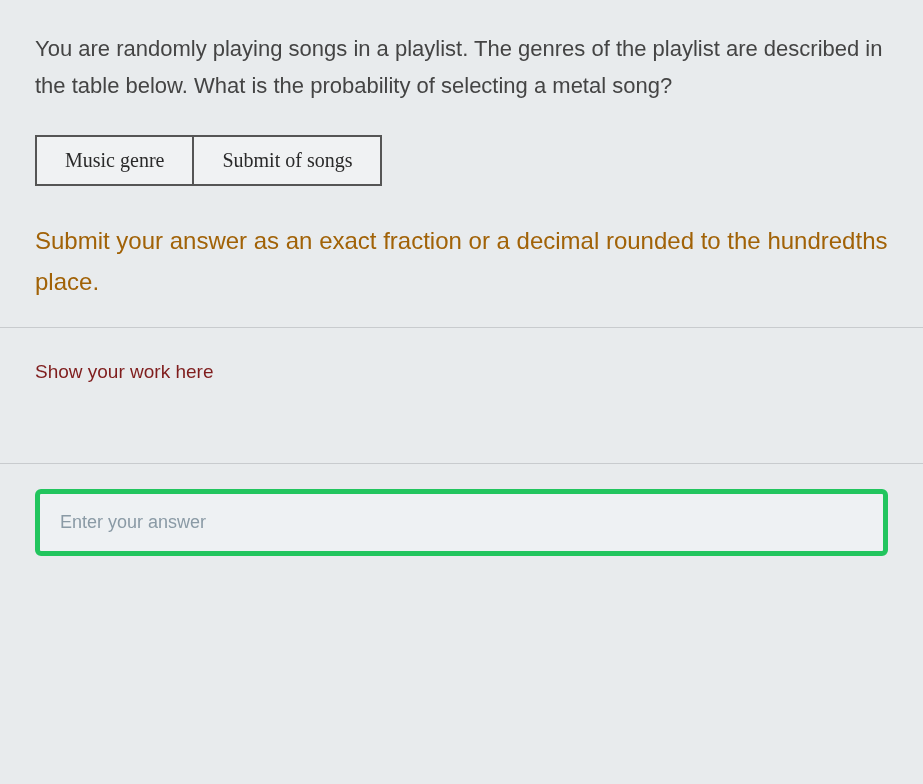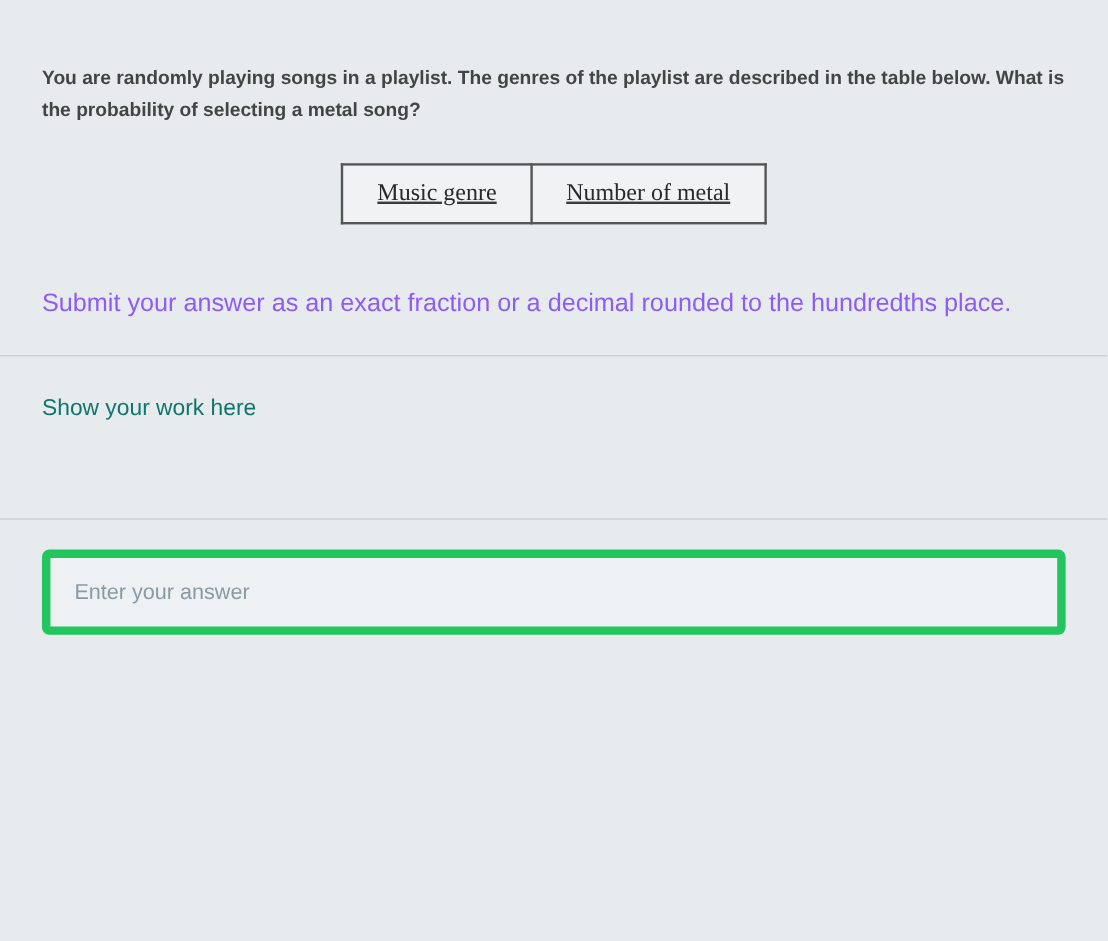--- a/index.html
+++ b/index.html
@@ -9,94 +9,92 @@
     }
     body {
       font-family: -apple-system, BlinkMacSystemFont, 'Segoe UI', Arial, sans-serif;
       background: #e8ebed;
       width: 923px;
       height: 784px;
       padding: 30px 35px;
       color: #3a3a3a;
     }
     .question-text {
-      font-size: 16px;
-      font-weight: 700;
+      font-size: 22px;
+      font-weight: 400;
       line-height: 1.7;
       color: #444;
       margin-bottom: 30px;
-      margin-top: 22px;
     }
     .table-wrapper {
       display: flex;
-      justify-content: center;
-      margin-bottom: 48px;
-      text-decoration: underline;
+      justify-content: flex-start;
+      margin-bottom: 35px;
     }
     table {
       border-collapse: collapse;
       background: #f0f2f3;
     }
     th, td {
       border: 2px solid #555;
       padding: 12px 28px;
       text-align: center;
       font-family: Georgia, 'Times New Roman', serif;
       font-size: 20px;
       color: #2a2a2a;
     }
     th {
       font-weight: normal;
     }
     .instruction-text {
-      font-size: 21px;
+      font-size: 24px;
       font-weight: 500;
       line-height: 1.7;
-      color: #8b5cf6;
+      color: #a16207;
       margin-bottom: 25px;
     }
     .divider {
       border: none;
       border-top: 1px solid #c8cbce;
       margin: 0 -35px 25px -35px;
     }
     .work-area {
       font-size: 19px;
-      color: #0f766e;
+      color: #7f1d1d;
       font-weight: 400;
       padding: 8px 0 80px 0;
     }
     .answer-input {
       width: 100%;
       padding: 18px 20px;
       font-size: 18px;
       color: #8a9aa5;
       background: #eef1f3;
-      border: 7px solid #22c55e;
+      border: 5px solid #22c55e;
       border-radius: 6px;
       outline: none;
       font-family: inherit;
     }
     .answer-input::placeholder {
       color: #8a9aa5;
     }
   </style>
 </head>
 <body>
 
 
 
 <div class="question-text">You are randomly playing songs in a playlist. The genres of the playlist are described in the table below. What is the probability of selecting a metal song?</div>
 
 <div class="table-wrapper">
   <table>
     <thead>
       <tr>
         <th>Music genre</th>
-        <th>Number of metal</th>
+        <th>Submit of songs</th>
       </tr>
     </thead>
     <tbody>
     </tbody>
   </table>
 </div>
 
 <div class="instruction-text">Submit your answer as an exact fraction or a decimal rounded to the hundredths place.</div>
 
 <hr class="divider">

